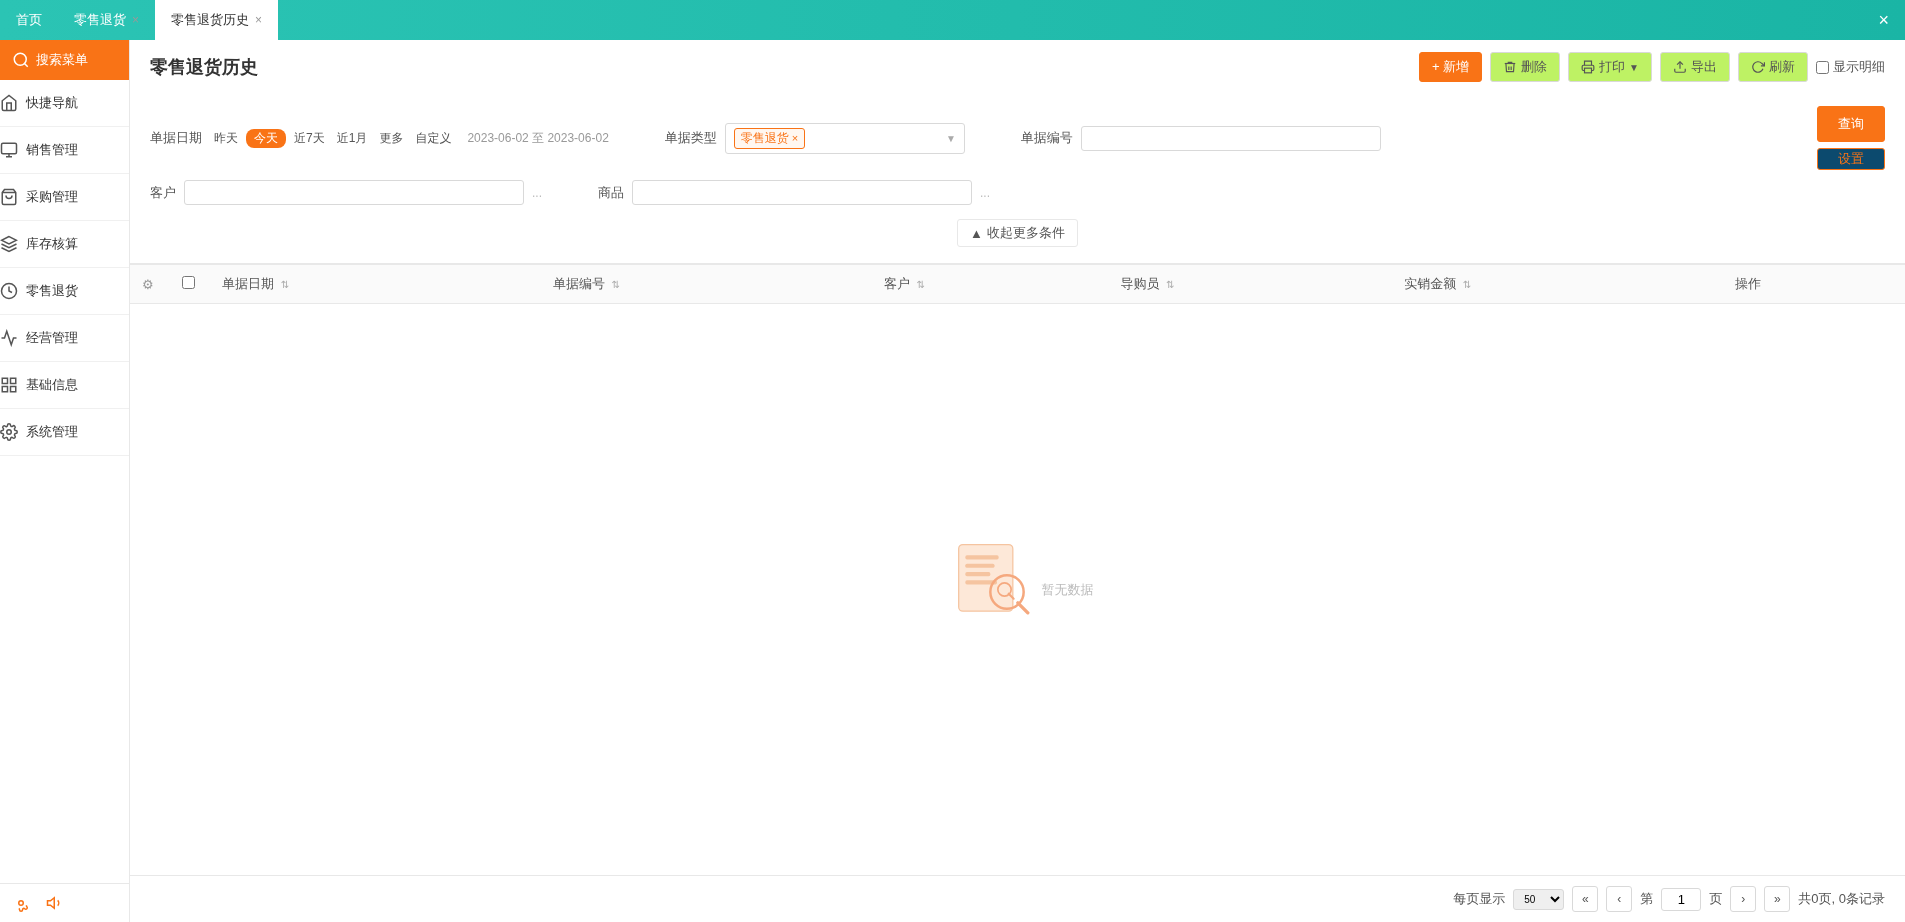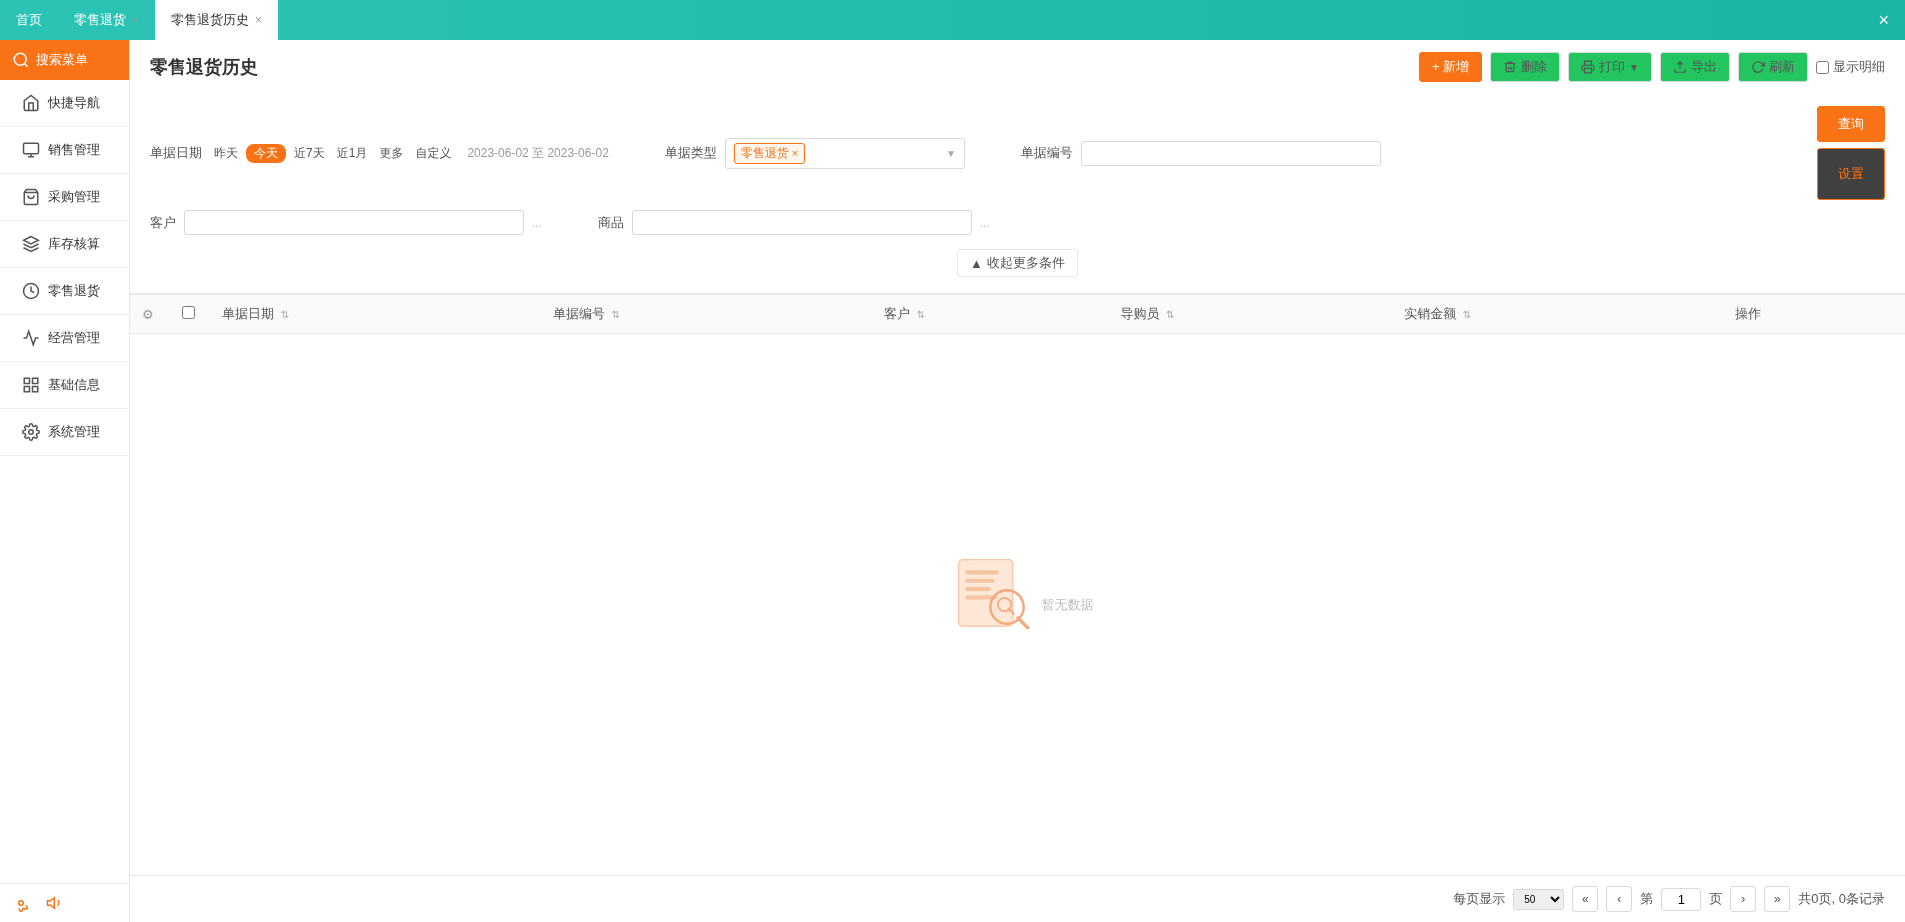--- a/index.html
+++ b/index.html
@@ -66,21 +66,21 @@
       align-items: center;
       padding: 0 12px;
       color: #fff;
       font-size: 13px;
       gap: 6px;
       cursor: pointer;
     }
     .sidebar-item {
       display: flex;
       align-items: center;
-      padding: 14px 22px;
+      padding: 14px 0;
       font-size: 13px;
       color: #333;
       cursor: pointer;
       gap: 8px;
       border-bottom: 1px solid #f0f0f0;
     }
     .sidebar-icon {
       width: 18px;
       height: 18px;
       flex-shrink: 0;
@@ -127,43 +127,43 @@
       display: flex;
       align-items: center;
       gap: 8px;
     }
     .btn {
       display: flex;
       align-items: center;
       gap: 4px;
       padding: 5px 12px;
       border: 1px solid #d9d9d9;
-      background: #22c55e;
+      background: #bef264;
       border-radius: 3px;
       font-size: 13px;
       color: #555;
       cursor: pointer;
       white-space: nowrap;
     }
     .btn-primary {
       background: #f97316;
       border-color: #f97316;
       color: #fff;
     }
     .btn-query {
       background: #f97316;
       border-color: #f97316;
       color: #fff;
       padding: 8px 20px;
     }
     .btn-set {
-      background: #404040;
+      background: #0c4a6e;
       border: 1px solid #f97316;
       color: #f97316;
-      padding: 16px 20px;
+      padding: 1px 20px;
     }
     .checkbox-label {
       display: flex;
       align-items: center;
       gap: 4px;
       font-size: 13px;
       color: #555;
       cursor: pointer;
     }
 

